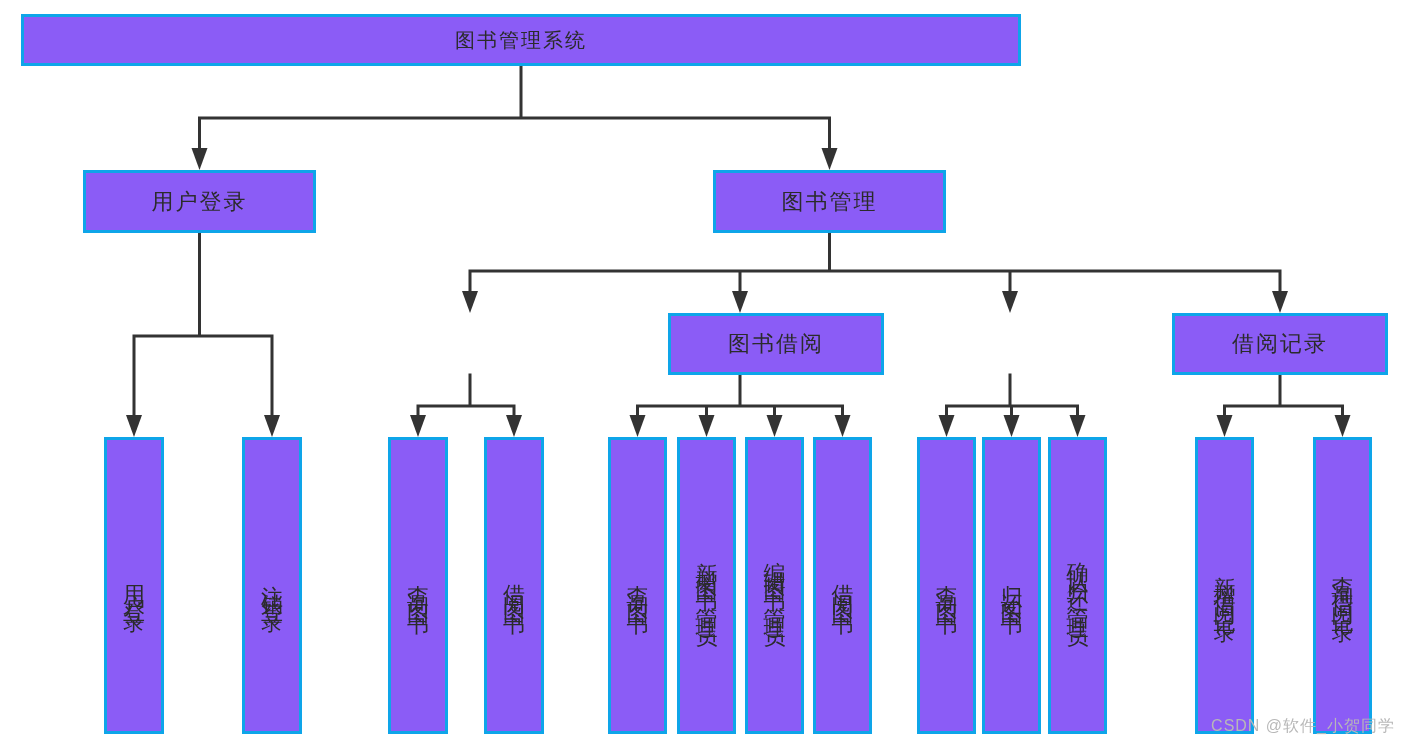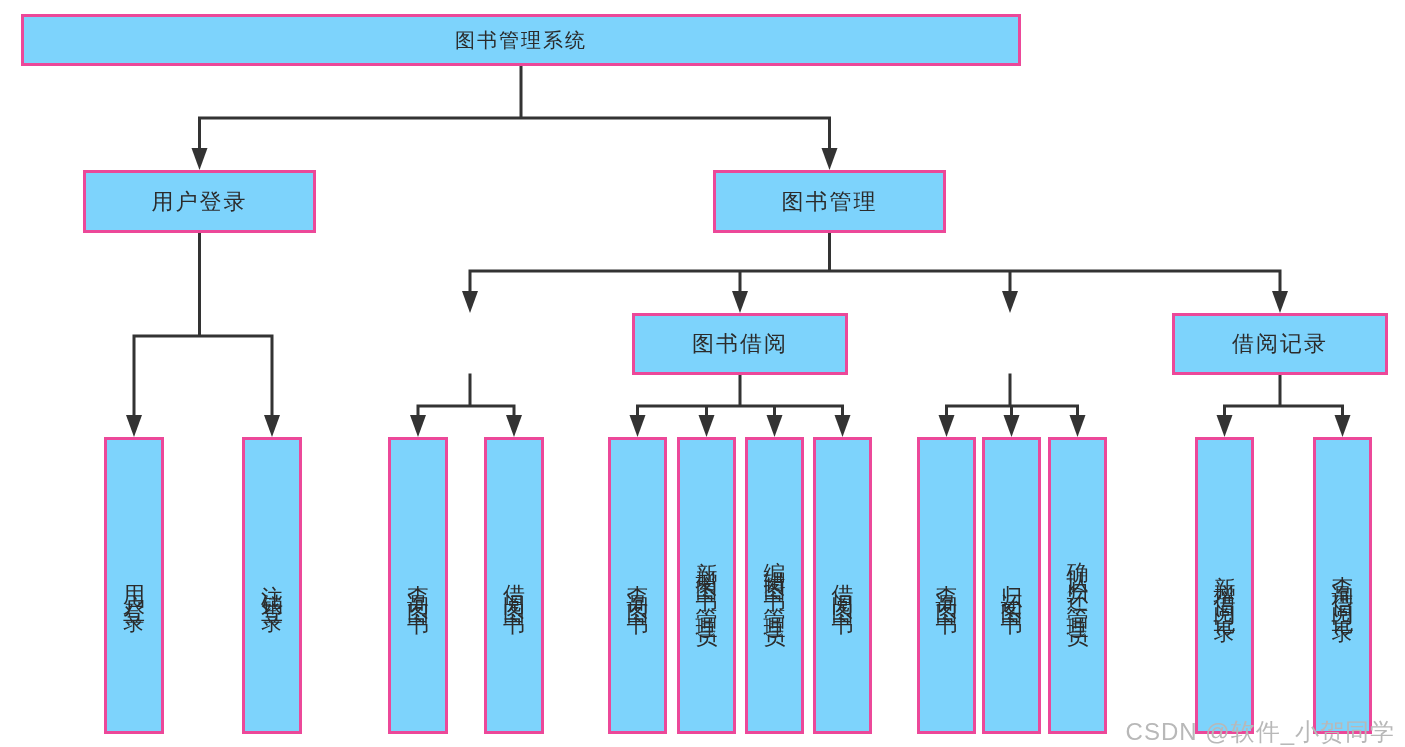--- a/index.html
+++ b/index.html
@@ -4,33 +4,33 @@
 <style>
   html,body{margin:0;padding:0;background:#ffffff;}
   .canvas{
     position:relative;width:1405px;height:747px;background:#ffffff;overflow:hidden;
     font-family:"Liberation Sans","DejaVu Sans",sans-serif;color:#2b2b2b;
   }
   .connectors{position:absolute;left:0;top:0;width:1405px;height:747px;}
   .connectors path{stroke:#333333;stroke-width:3;fill:none;stroke-linecap:square;}
   .connectors polygon{fill:#333333;stroke:none;}
   .box{
-    position:absolute;box-sizing:border-box;border:3px solid #ec4899;background:#7dd3fc;
+    position:absolute;box-sizing:border-box;border:3px solid #0ea5e9;background:#8b5cf6;
     display:flex;align-items:center;justify-content:center;
     font-size:22px;letter-spacing:2px;white-space:nowrap;
   }
   .box.root{font-size:20px;}
   .vbox{letter-spacing:0;}
   .vbox .vlabel{
     writing-mode:vertical-rl;text-orientation:mixed;
     font-size:22px;letter-spacing:0.42em;line-height:1;white-space:nowrap;
   }
   .watermark{
     position:absolute;top:716px;right:10px;z-index:5;
-    font-size:24px;letter-spacing:1px;color:#b8b8b8;white-space:nowrap;
+    font-size:16px;letter-spacing:1px;color:#b8b8b8;white-space:nowrap;
   }
 </style>
 </head>
 <body>
 
 <div class="canvas">
 
   <svg class="connectors" width="1405" height="747" viewBox="0 0 1405 747" xmlns="http://www.w3.org/2000/svg">
     <g>
       <path d="M521 66V118 M199.5 118H829.5 M199.5 118V148 M829.5 118V148"></path>
@@ -78,21 +78,21 @@
     <span>图书管理系统</span>
   </div>
 
   <div class="box" style="left:83px;top:170px;width:233px;height:63px">
     <span>用户登录</span>
   </div>
   <div class="box" style="left:713px;top:170px;width:233px;height:63px">
     <span>图书管理</span>
   </div>
 
-  <div class="box" style="left:632px;top:313px;width:216px;height:62px">
+  <div class="box" style="left:668px;top:313px;width:216px;height:62px">
     <span>图书借阅</span>
   </div>
   <div class="box" style="left:1172px;top:313px;width:216px;height:62px">
     <span>借阅记录</span>
   </div>
 
   <div class="box vbox" style="left:104px;top:437px;width:60px;height:297px">
     <span class="vlabel">用户登录</span>
   </div>
   <div class="box vbox" style="left:242px;top:437px;width:60px;height:297px">

